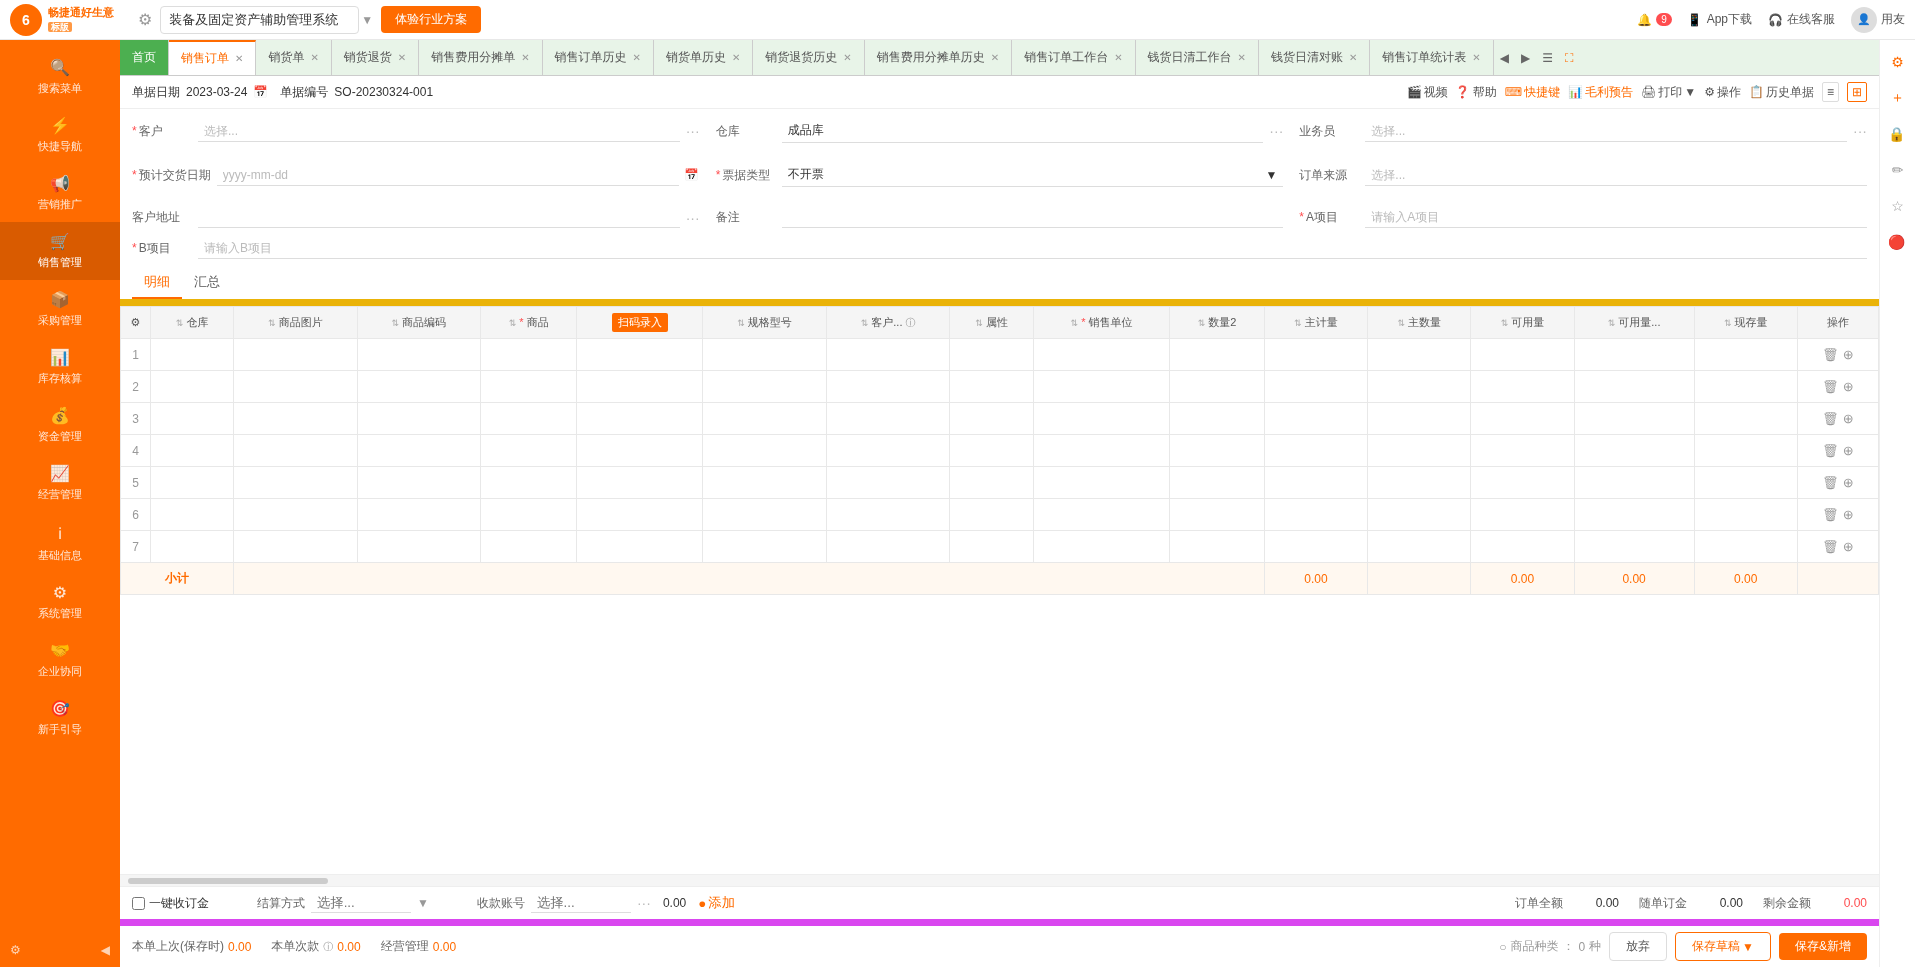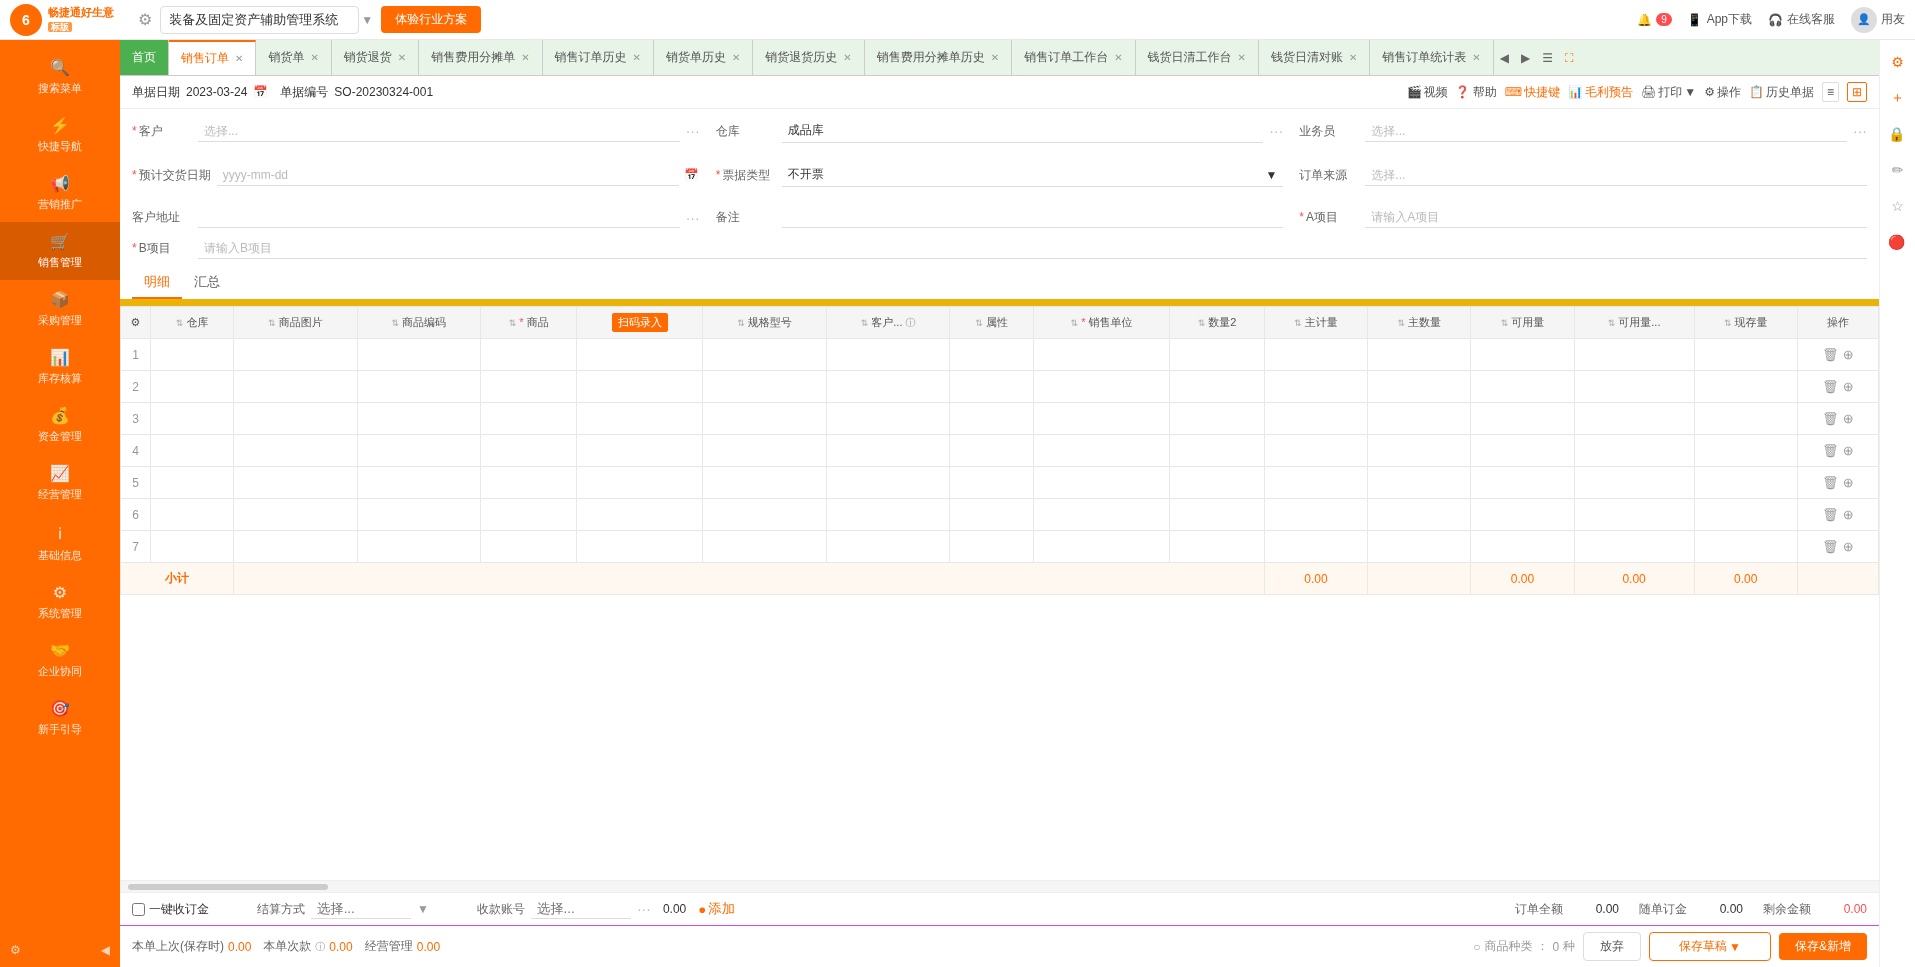--- a/index.html
+++ b/index.html
@@ -98,27 +98,27 @@
 
     
     .summary-right { margin-left: auto; text-align: right; font-size: 12px; }
     .summary-row { display: flex; justify-content: flex-end; gap: 20px; }
     .summary-item { display: flex; align-items: center; gap: 6px; }
     .summary-item label { color: #666; }
     .summary-item .val { color: #333; min-width: 50px; text-align: right; }
     .summary-item .val.red { color: #ff4d4f; }
 
     
-    .footer-bar { padding: 6px 12px; border-top: 1px solid #d946ef; background: #fff; display: flex; align-items: center; gap: 12px; flex-shrink: 0; }
+    .footer-bar { padding: 6px 12px; border-top: 7px solid #d946ef; background: #fff; display: flex; align-items: center; gap: 20px; flex-shrink: 0; }
     .footer-field { display: flex; align-items: center; gap: 4px; font-size: 12px; color: #666; }
     .footer-val { color: #ff6b00; font-weight: 500; }
     .footer-right { margin-left: auto; display: flex; align-items: center; gap: 8px; }
     .footer-info { display: flex; align-items: center; gap: 4px; color: #999; }
     .discard-btn { border: 1px solid #ddd; background: white; padding: 5px 16px; border-radius: 4px; cursor: pointer; color: #555; font-size: 12px; }
-    .save-draft-btn { border: 1px solid #ff6b00; background: white; color: #ff6b00; padding: 5px 29px; border-radius: 4px; cursor: pointer; font-size: 12px; display: flex; align-items: center; gap: 2px; }
+    .save-draft-btn { border: 1px solid #ff6b00; background: white; color: #ff6b00; padding: 5px 16px; border-radius: 4px; cursor: pointer; font-size: 12px; display: flex; align-items: center; gap: 2px; }
     .save-new-btn { background: #ff6b00; color: white; border: none; padding: 5px 16px; border-radius: 4px; cursor: pointer; font-size: 12px; text-align: center; }
 
     
     .right-panel { width: 36px; background: #fff; border-left: 1px solid #eee; display: flex; flex-direction: column; align-items: center; padding-top: 8px; gap: 8px; flex-shrink: 0; }
     .right-panel-icon { width: 28px; height: 28px; display: flex; align-items: center; justify-content: center; font-size: 14px; color: #999; cursor: pointer; border-radius: 4px; }
     .right-panel-icon.orange { color: #ff6b00; }
 
     .sort-icon { font-size: 9px; color: #aaa; }
 
     

